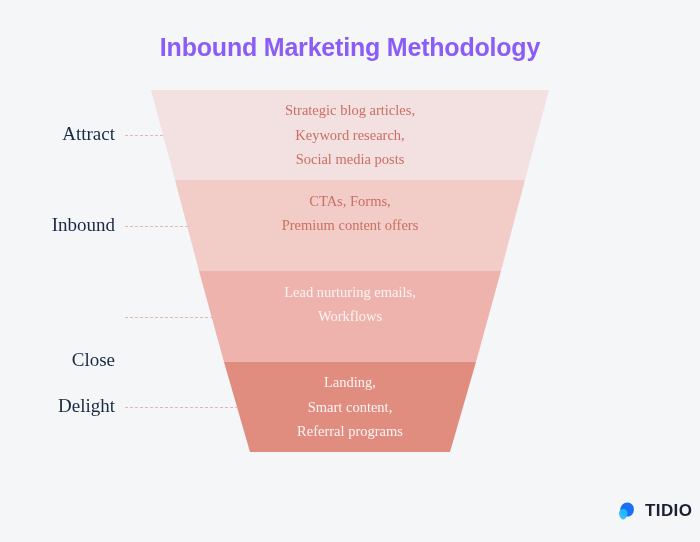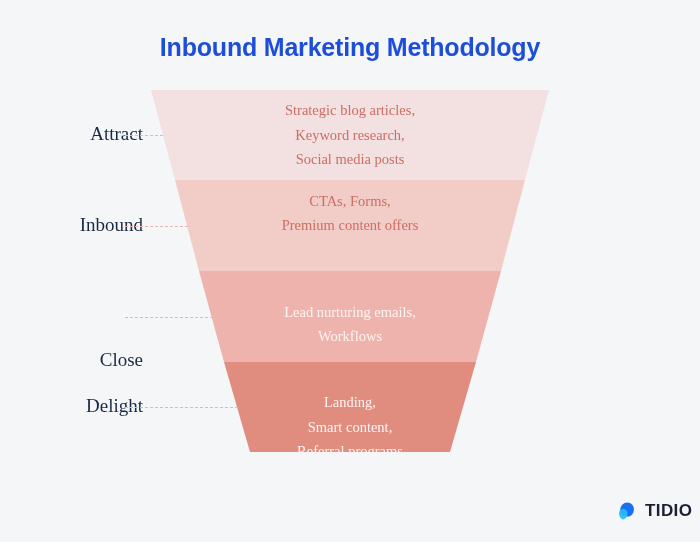--- a/index.html
+++ b/index.html
@@ -22,50 +22,49 @@
   #chart-title {
     position: absolute;
     top: 33px;
     left: 0;
     width: 700px;
     text-align: center;
     font-family: "Liberation Sans", sans-serif;
     font-weight: bold;
     font-size: 25px;
     letter-spacing: -0.2px;
-    color: #1d4ed8;
+    color: #8b5cf6;
   }
   #funnel-svg {
     position: absolute;
     top: 0;
     left: 0;
   }
   .stage-label {
     position: absolute;
     font-family: "Liberation Serif", serif;
     font-size: 19px;
     color: #1b2a44;
     white-space: nowrap;
     text-align: right;
-    padding-left: 28px;
   }
   .connector {
     position: absolute;
     height: 0;
     border-top: 1.5px dashed #e8b5ae;
   }
   .tier-text {
     position: absolute;
     text-align: center;
     font-family: "Liberation Serif", serif;
     font-size: 14.5px;
     line-height: 24.5px;
     white-space: nowrap;
   }
-  .tier-text.light { color: #fdf4f2; margin-top: 20px; }
+  .tier-text.light { color: #fdf4f2; }
   .tier-text.dark  { color: #cb6e63; text-align: center; }
   #brand-logo {
     position: absolute;
     left: 616px;
     top: 500px;
     display: flex;
     align-items: center;
     gap: 7px;
   }
   #brand-wordmark {

